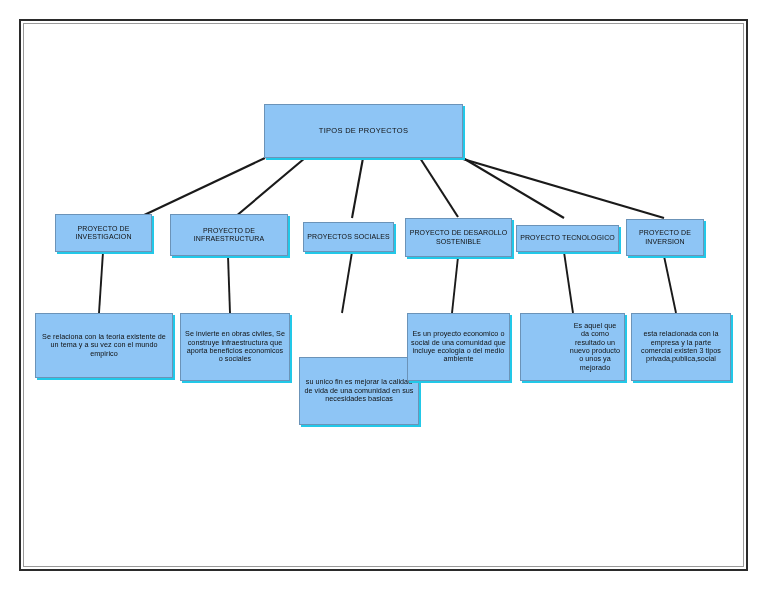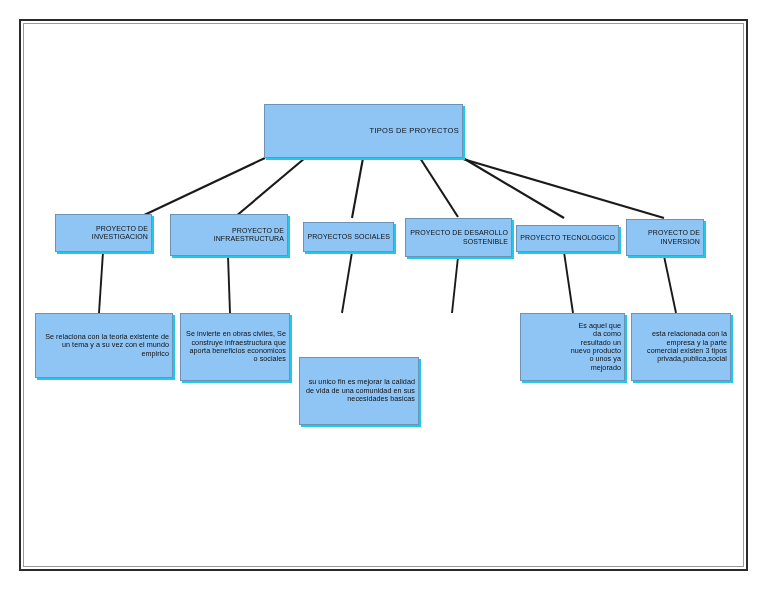--- a/index.html
+++ b/index.html
@@ -56,21 +56,21 @@
   
   .node {
     position: absolute;
     box-sizing: border-box;
     background: #8ec5f5;
     border: 1px solid #6b93b8;
     box-shadow: 2px 2px 0 0 #22c8e8;
     display: flex;
     align-items: center;
     justify-content: center;
-    text-align: right;
+    text-align: center;
     color: #101010;
     line-height: 1.18;
     padding: 2px 3px;
   }
 
   .node-root {
     font-size: 7.5px;
     letter-spacing: 0.3px;
   }
 
@@ -157,20 +157,23 @@
   </div>
 
   <div class="node node-desc" style="left:180px; top:313px; width:110px; height:68px;">
     <span class="node-text">Se invierte en obras civiles, Se construye infraestructura que aporta beneficios economicos o sociales</span>
   </div>
 
   <div class="node node-desc" style="left:299px; top:313px; width:120px; height:68px;margin-top:44px;">
     <span class="node-text">su unico fin es mejorar la calidad de vida de una comunidad en sus necesidades basicas</span>
   </div>
 
+  <div class="node node-desc" style="left:407px; top:313px; width:103px; height:68px;">
+    <span class="node-text">Es un proyecto economico o social de una comunidad que incluye ecologia o del medio ambiente</span>
+  </div>
 
   <div class="node node-desc" style="left:520px; top:313px; width:105px; height:68px;padding-left:48px;">
     <span class="node-text">Es aquel que da como resultado un nuevo producto o unos ya mejorado</span>
   </div>
 
   <div class="node node-desc" style="left:631px; top:313px; width:100px; height:68px;">
     <span class="node-text">esta relacionada con la empresa y la parte comercial existen 3 tipos privada,publica,social</span>
   </div>
 
 </div>

